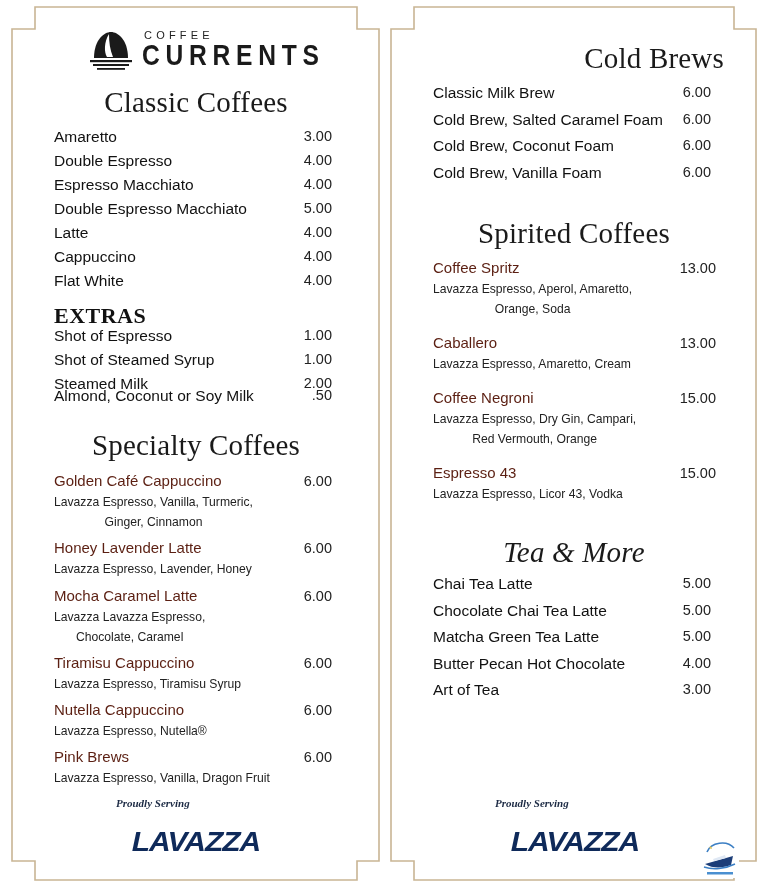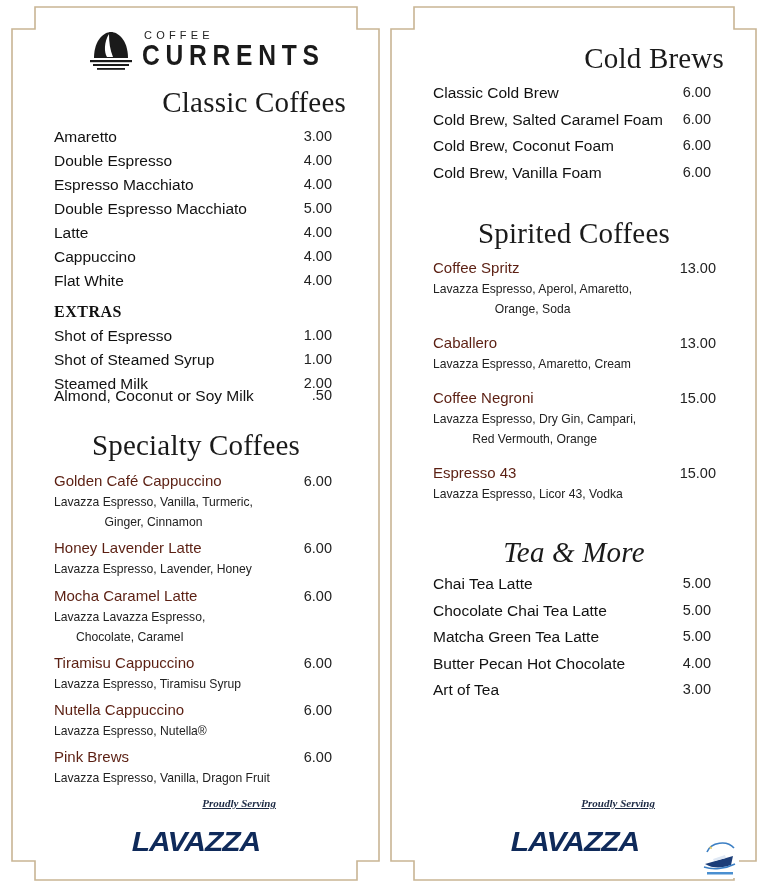--- a/index.html
+++ b/index.html
@@ -17,27 +17,27 @@
   .logo-small { position:absolute; left:56px; top:1px; font-size:11px; letter-spacing:4.2px; color:#222; font-family:"Liberation Sans", sans-serif; }
   .logo-big { position:absolute; left:54px; top:10px; font-size:30px; letter-spacing:7px; font-weight:bold; color:#1a1a1a; font-family:"Liberation Sans Narrow","Liberation Sans", sans-serif; transform:scaleX(0.82); transform-origin:left top; }
 
   .section-title {
     position:absolute; font-family:"Liberation Serif", serif; font-size:29px; color:#1a1a1a;
     text-align:center; width:300px; font-weight:normal; letter-spacing:0.2px;
   }
   .row { position:absolute; left:0; right:0; height:22px; }
   .item-name { position:absolute; left:0; font-size:15.5px; color:#111; white-space:nowrap; }
   .item-price { position:absolute; right:0; font-size:14.5px; color:#222; }
-  .sub-head { position:absolute; font-family:"Liberation Serif", serif; font-weight:bold; font-size:16px; letter-spacing:0.5px; color:#111; }
+  .sub-head { position:absolute; font-family:"Liberation Serif", serif; font-weight:bold; font-size:22px; letter-spacing:0.5px; color:#111; }
   .list { position:absolute;text-align:center; }
   .spec { position:absolute; left:0; right:0; }
   .spec-name { position:absolute; left:0; top:0; font-size:15px; color:#5b1f12; white-space:nowrap; font-weight:500; }
   .spec-price { position:absolute; right:0; top:1px; font-size:14.5px; color:#222; }
   .spec-desc { position:absolute; left:0; top:20px; font-size:13.5px; line-height:19.5px; color:#222; font-family:"Liberation Sans Narrow","Liberation Sans", sans-serif; transform:scaleX(0.9); transform-origin:left top; white-space:nowrap; }
-  .proudly { position:absolute; font-family:"Liberation Serif", serif; font-style:italic; font-weight:bold; font-size:11px; color:#1c2a44; width:160px; text-align:right;text-decoration:underline; }
+  .proudly { position:absolute; font-family:"Liberation Serif", serif; font-style:italic; font-weight:bold; font-size:11px; color:#1c2a44; width:160px; text-align:left; }
   .lavazza { position:absolute; font-family:"Liberation Sans", sans-serif; font-weight:bold; font-style:italic; font-size:30px; color:#0f2a5a; letter-spacing:-1px; width:160px; text-align:center; transform:scaleY(0.95); }
   .badge { position:absolute; left:701px; top:838px; width:38px; height:40px; }
 </style>
 </head>
 <body>
 
 <svg class="frame" width="768" height="886">
   <path d="M35 7 H357 V29 H379 V861 H357 V880 H35 V861 H12 V29 H35 Z" fill="none" stroke="#c9b594" stroke-width="1.6"></path>
   <path d="M414 7 H734 V29 H756 V861 H734 V880 H414 V861 H391 V29 H414 Z" fill="none" stroke="#c9b594" stroke-width="1.6"></path>
 </svg>
@@ -48,21 +48,21 @@
       <path d="M6 28 C6 10 16 2 23 2 C30 2 40 10 40 28 Z" fill="#1a1a1a"></path>
       <path d="M21 4 C16 12 16 22 19 27 L25 27 C22 20 21 12 21 4 Z" fill="#ffffff"></path>
       <rect x="2" y="30" width="42" height="2.2" fill="#1a1a1a"></rect>
       <rect x="5" y="34" width="36" height="2" fill="#1a1a1a"></rect>
       <rect x="9" y="38" width="28" height="1.8" fill="#1a1a1a"></rect>
     </svg>
     <span class="logo-small">COFFEE</span>
     <span class="logo-big">CURRENTS</span>
   </div>
 
-  <div class="section-title" style="left:46px; top:86px;text-align:right;">Classic Coffees</div>
+  <div class="section-title" style="left:46px; top:86px;">Classic Coffees</div>
   <div class="list" style="left:54px; top:128px; width:278px;">
     <div class="row" style="top:0">
         <span class="item-name">Amaretto</span>
         <span class="item-price">3.00</span>
       </div>
     <div class="row" style="top:24px">
         <span class="item-name">Double Espresso</span>
         <span class="item-price">4.00</span>
       </div>
     <div class="row" style="top:48px">
@@ -156,21 +156,21 @@
   </div>
 
   <div class="proudly" style="left:116px; top:797px;">Proudly Serving</div>
   <div class="lavazza" style="left:116px; top:825px;">LAVAZZA</div>
 </div>
 
 <div class="panel right-panel">
   <div class="section-title" style="left:40px; top:42px;text-align:right;">Cold Brews</div>
   <div class="list" style="left:49px; top:84px; width:278px;">
     <div class="row" style="top:0">
-        <span class="item-name">Classic Cold Brew</span>
+        <span class="item-name">Classic Milk Brew</span>
         <span class="item-price">6.00</span>
       </div>
     <div class="row" style="top:26.5px">
         <span class="item-name">Cold Brew, Salted Caramel Foam</span>
         <span class="item-price">6.00</span>
       </div>
     <div class="row" style="top:53px">
         <span class="item-name">Cold Brew, Coconut Foam</span>
         <span class="item-price">6.00</span>
       </div>

